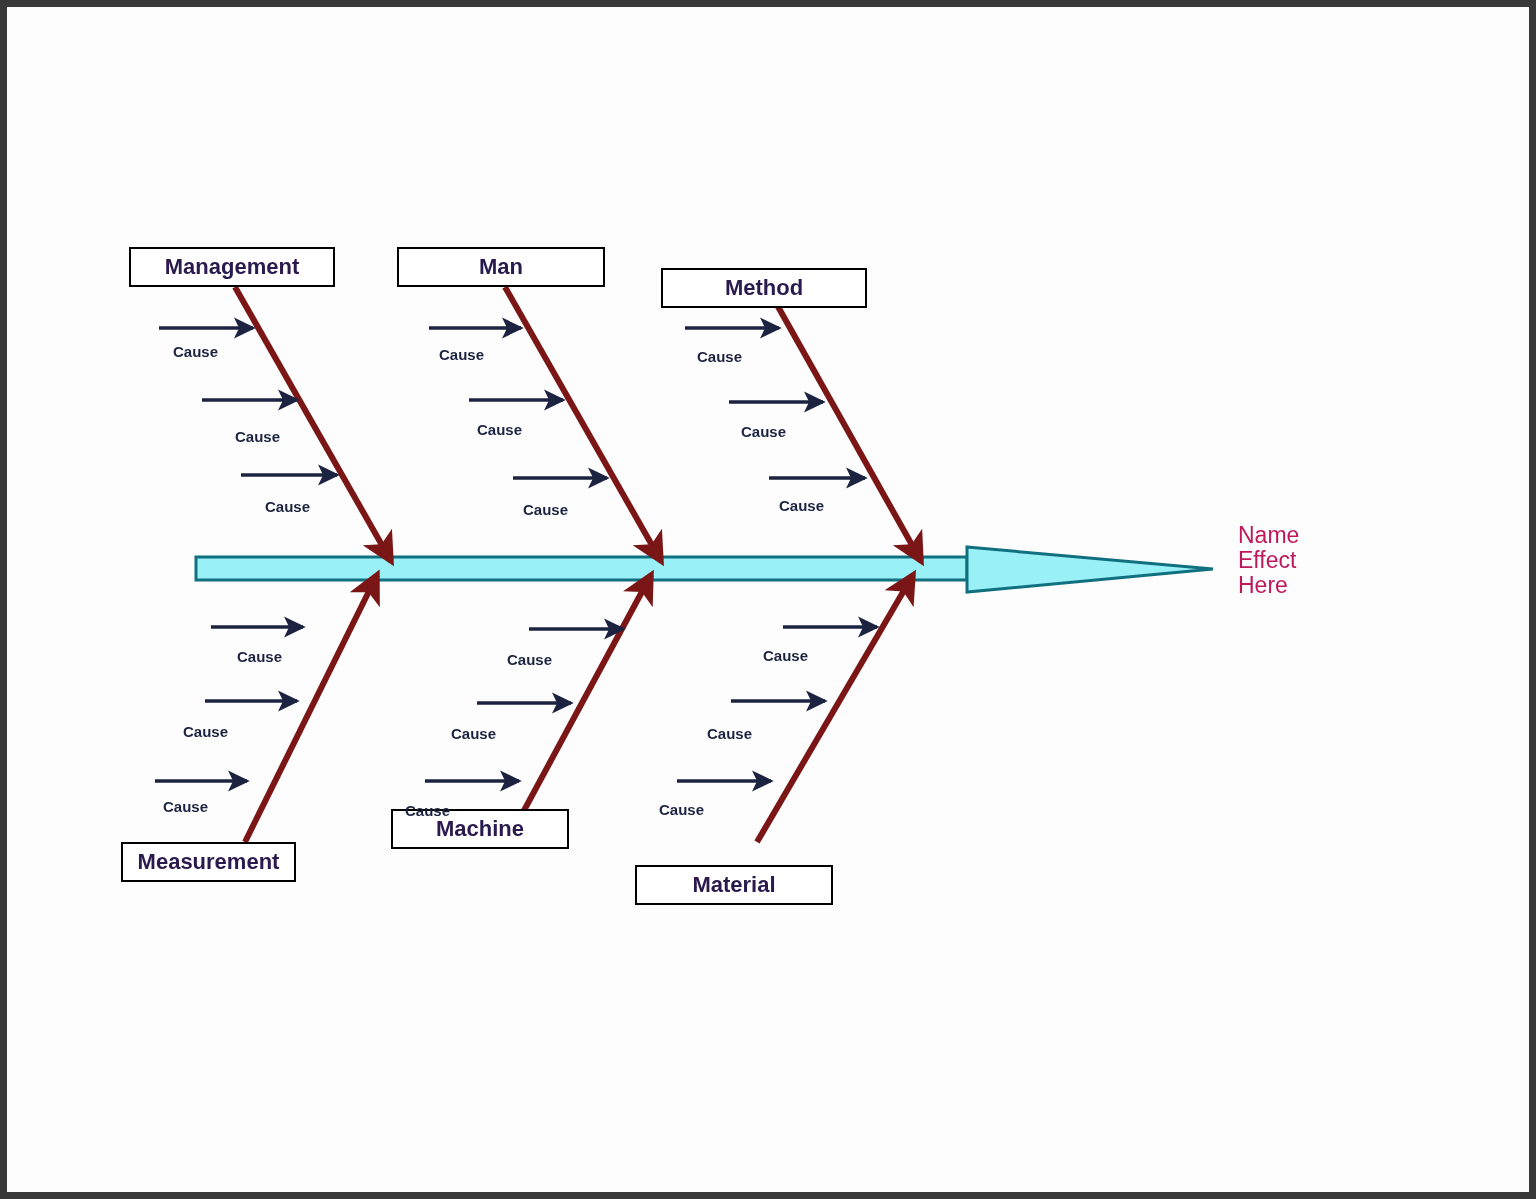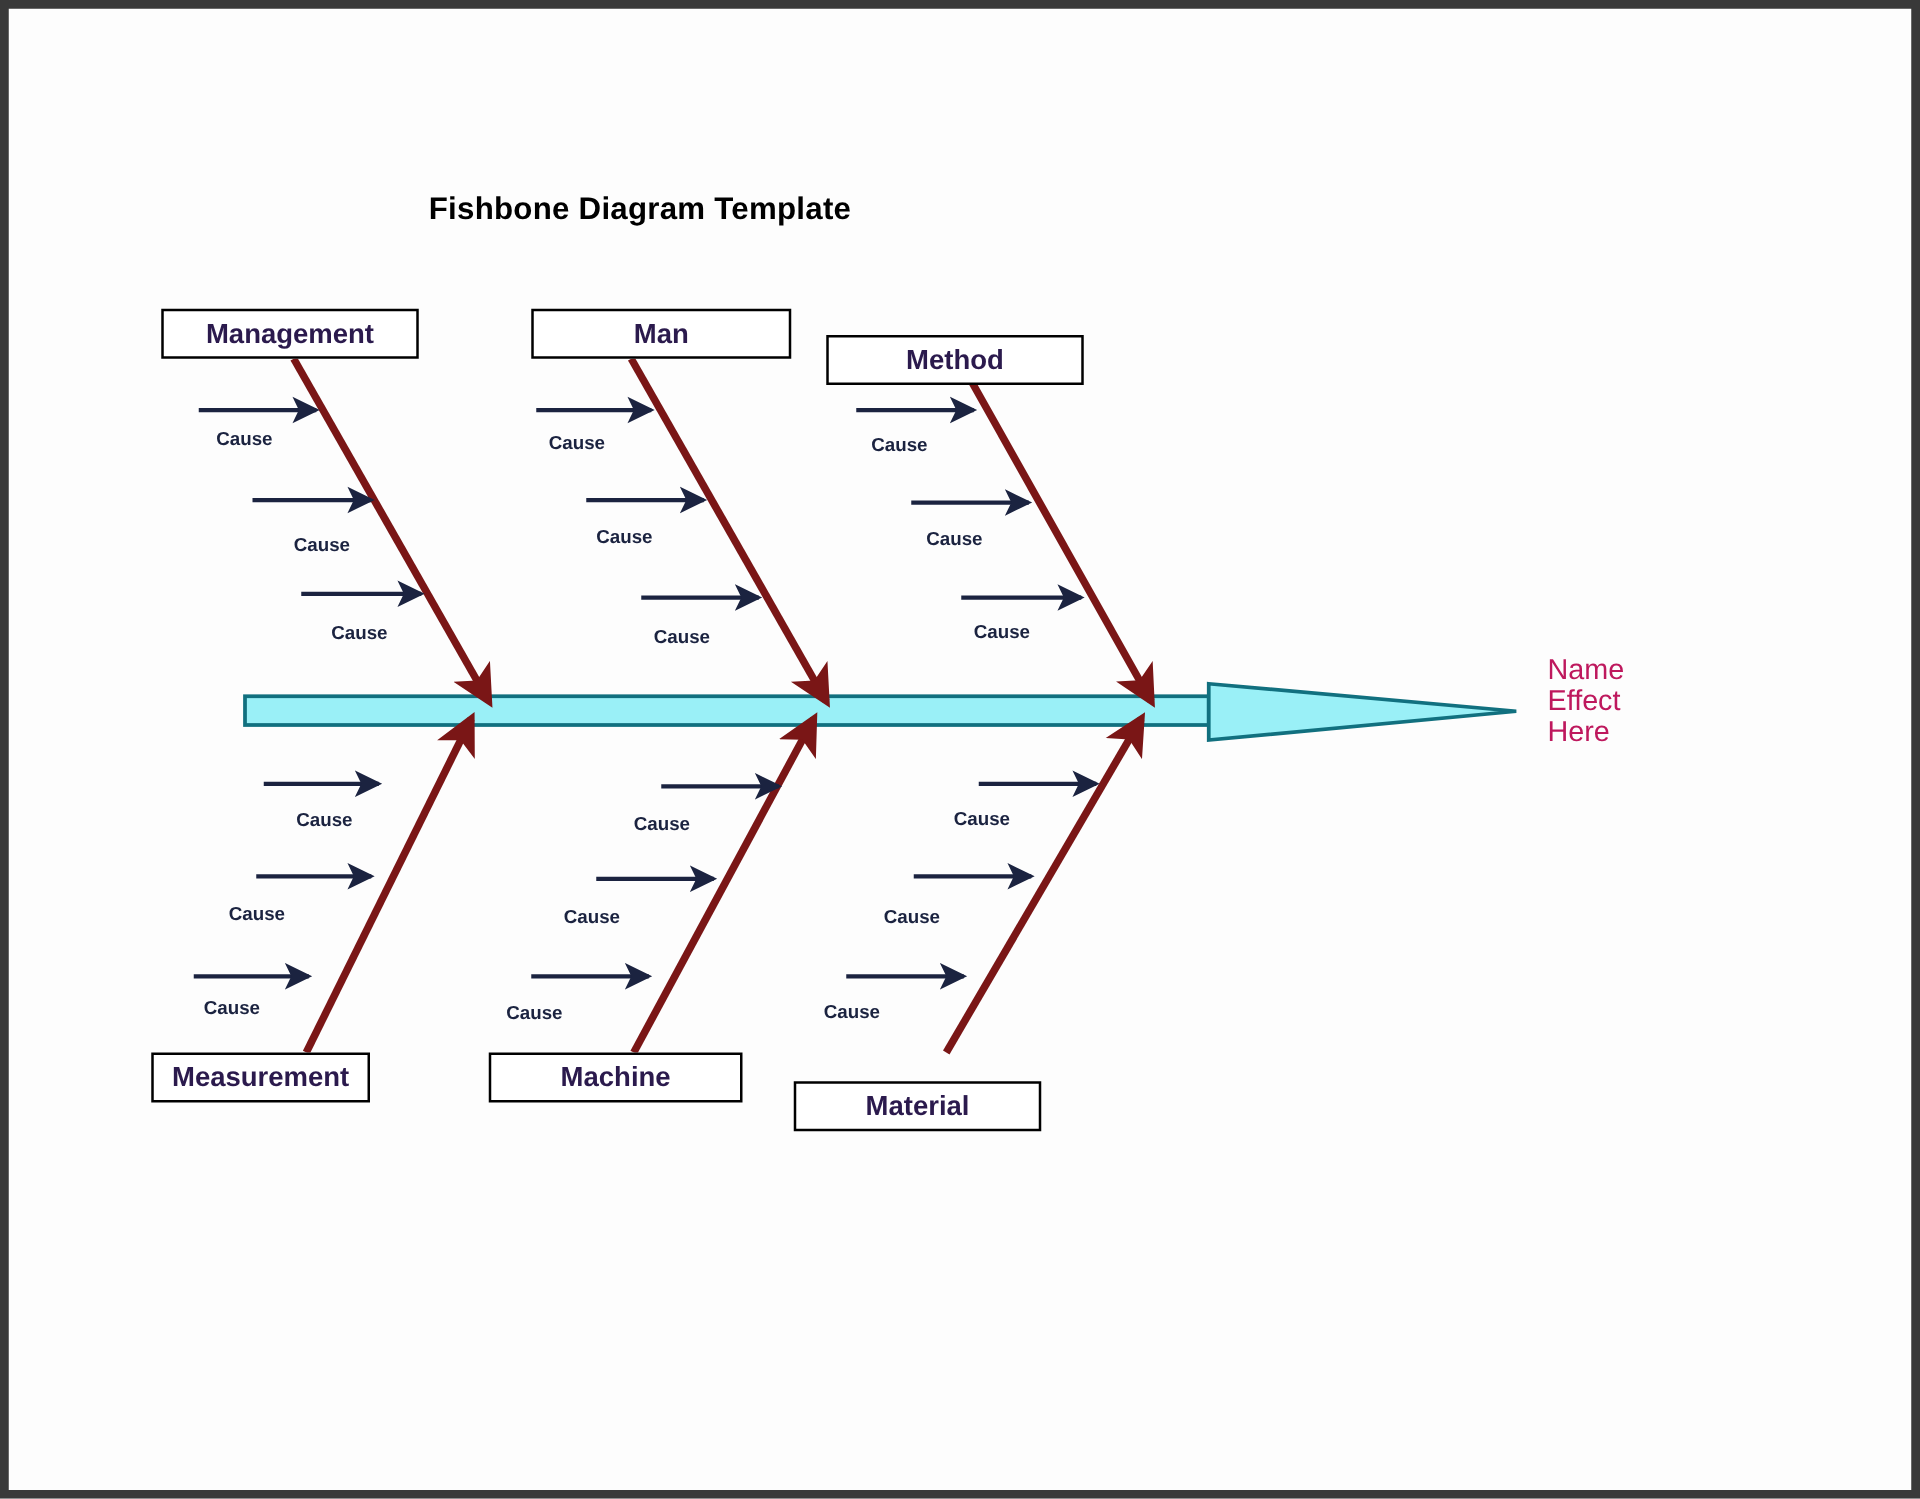--- a/index.html
+++ b/index.html
@@ -109,36 +109,35 @@
         <line x1="148" y1="774" x2="240" y2="774" stroke="#1b2340" stroke-width="3.4" marker-end="url(#mk-cause)"></line>
         <line x1="522" y1="622" x2="616" y2="622" stroke="#1b2340" stroke-width="3.4" marker-end="url(#mk-cause)"></line>
         <line x1="470" y1="696" x2="564" y2="696" stroke="#1b2340" stroke-width="3.4" marker-end="url(#mk-cause)"></line>
         <line x1="418" y1="774" x2="512" y2="774" stroke="#1b2340" stroke-width="3.4" marker-end="url(#mk-cause)"></line>
         <line x1="776" y1="620" x2="870" y2="620" stroke="#1b2340" stroke-width="3.4" marker-end="url(#mk-cause)"></line>
         <line x1="724" y1="694" x2="818" y2="694" stroke="#1b2340" stroke-width="3.4" marker-end="url(#mk-cause)"></line>
         <line x1="670" y1="774" x2="764" y2="774" stroke="#1b2340" stroke-width="3.4" marker-end="url(#mk-cause)"></line>
       </g>
   </svg>
 
-  <div id="title">Fishbone Diagram Template</div>
 
   <div id="boxes">
       <div class="cat-box" style="left: 122px; top: 240px; width: 206px; height: 40px;">
         <span>Management</span>
       </div>
-      <div class="cat-box" style="left: 390px; top: 240px; width: 208px; height: 40px; margin-left: 28px;">
+      <div class="cat-box" style="left: 390px; top: 240px; width: 208px; height: 40px;">
         <span>Man</span>
       </div>
       <div class="cat-box" style="left: 654px; top: 240px; width: 206px; height: 40px; margin-top: 21px;">
         <span>Method</span>
       </div>
       <div class="cat-box" style="left: 114px; top: 835px; width: 175px; height: 40px;">
         <span>Measurement</span>
       </div>
-      <div class="cat-box" style="left: 384px; top: 835px; width: 203px; height: 40px;">
+      <div class="cat-box" style="left: 384px; top: 802px; width: 178px; height: 40px;">
         <span>Machine</span>
       </div>
       <div class="cat-box" style="left: 628px; top: 858px; width: 198px; height: 40px;">
         <span>Material</span>
       </div>
     </div>
   <div id="labels">
       <div class="cause-label" style="left: 166px; top: 336px;">Cause</div>
       <div class="cause-label" style="left: 228px; top: 421px;">Cause</div>
       <div class="cause-label" style="left: 258px; top: 491px;">Cause</div>

